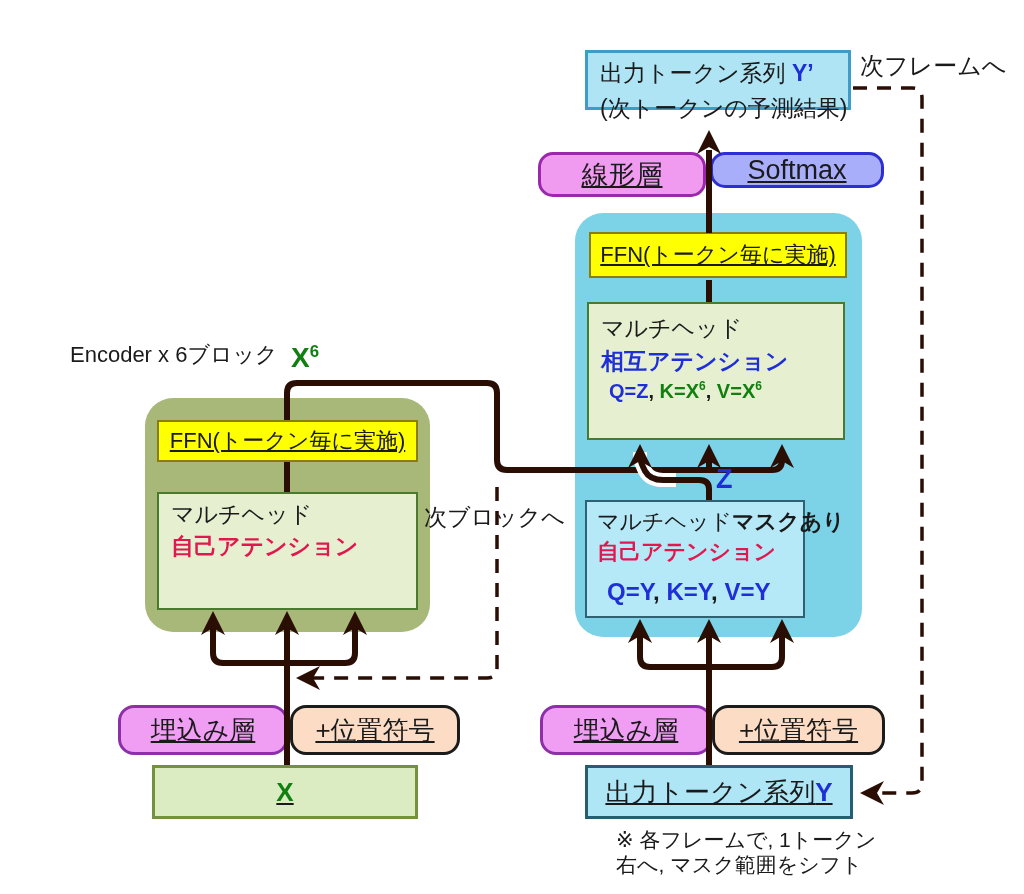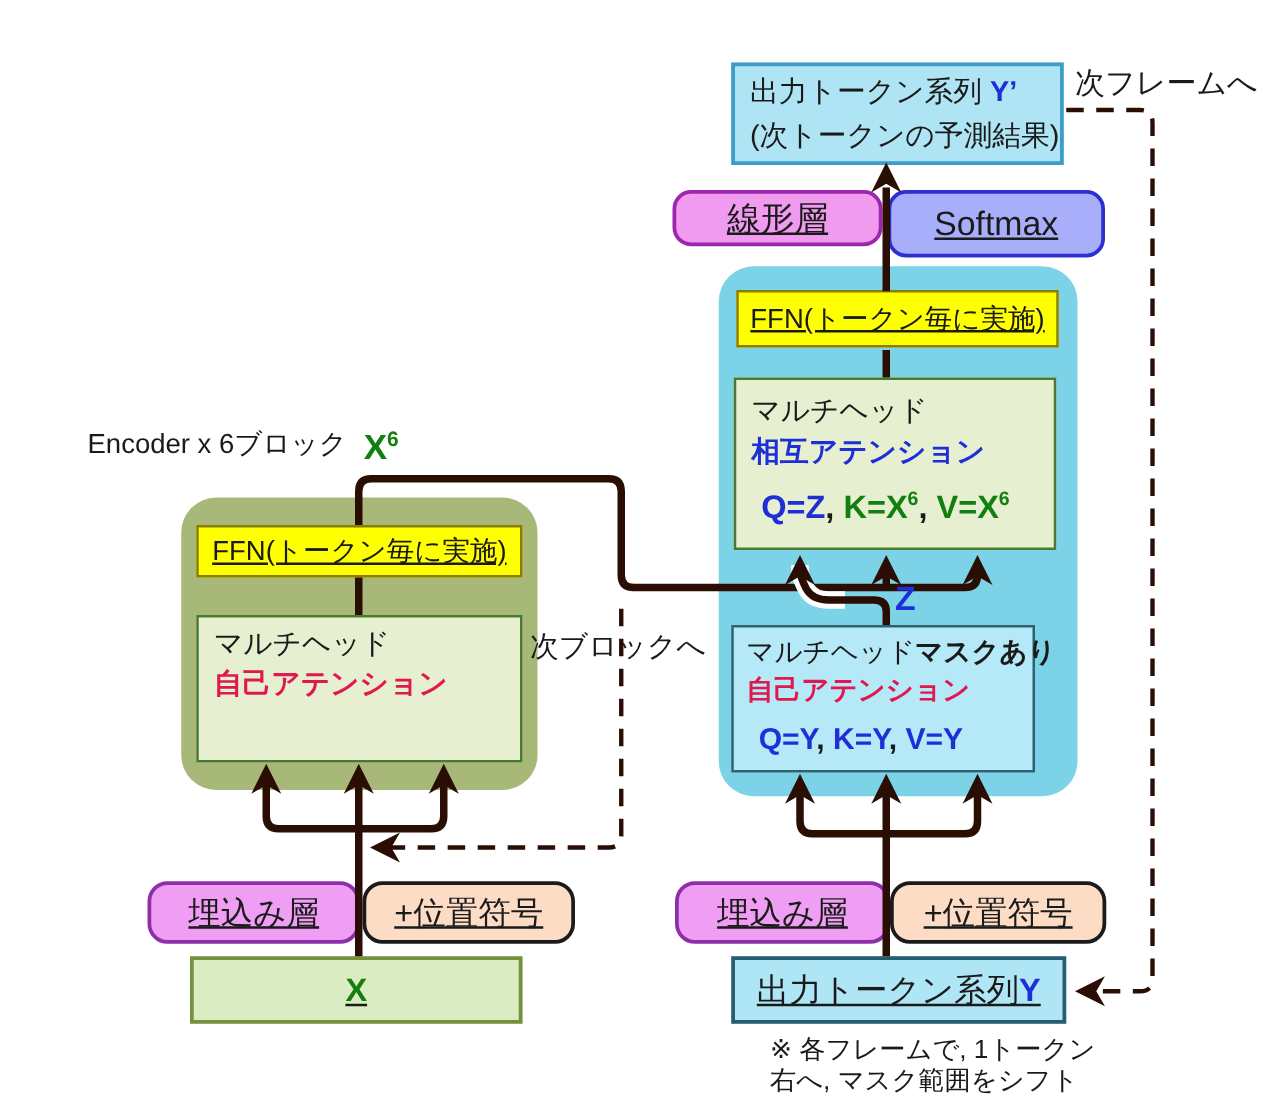--- a/index.html
+++ b/index.html
@@ -12,37 +12,37 @@
   .b{font-weight:bold;}
   .green{color:#118011;}
   .blue{color:#1f2fd8;}
   .red{color:#e0184e;}
   .dark{color:#1a1a1a;}
   .nowrap{white-space:nowrap;}
   sup{font-size:0.60em;}
   svg{position:absolute;left:0;top:0;z-index:2;}
 
   
-  .yprime{left:585px;top:50px;width:266px;height:82px;background:#aee4f4;border:3px solid #3d9dc8;
+  .yprime{left:585px;top:50px;width:266px;height:60px;background:#aee4f4;border:3px solid #3d9dc8;
           font-size:23px;line-height:1.52;padding:3px 0 0 12px;}
   .nextframe{left:860px;top:50px;font-size:24px;}
   .linear{left:538px;top:152px;width:168px;height:45px;background:#f09bf0;border:3px solid #9b27ad;
           border-radius:15px;font-size:27px;}
-  .softmax{left:710px;top:152px;width:174px;height:54px;background:#a9aefa;border:3px solid #2e2fd0;
+  .softmax{left:710px;top:152px;width:174px;height:36px;background:#a9aefa;border:3px solid #2e2fd0;
           border-radius:15px;font-size:27px;}
 
   
   .declabel{left:374px;top:228px;font-size:22px;}
   .deccontainer{left:575px;top:213px;width:287px;height:424px;background:#7cd3e8;}
   .decffn{left:589px;top:232px;width:258px;height:46px;background:#feff00;border:2.5px solid #8a7d0a;font-size:22px;}
   .crossattn{left:587px;top:302px;width:258px;height:138px;background:#e6efd0;border:2.5px solid #4a7a2e;
              font-size:23px;line-height:1.42;padding:8px 0 0 12px;}
-  .crossattn .qkv{margin-top:10px;font-size:26px;padding-left:8px;}
+  .crossattn .qkv{font-size:20px;padding-left:8px;}
   .zlabel{left:716px;top:464px;font-size:27px;}
-  .maskedattn{left:585px;top:500px;width:243px;height:118px;background:#b5e9f8;border:2.5px solid #2f6173;
+  .maskedattn{left:585px;top:500px;width:220px;height:118px;background:#b5e9f8;border:2.5px solid #2f6173;
              font-size:22px;line-height:1.38;padding:5px 0 0 10px;}
   .maskedattn .qkv{margin-top:7px;font-size:24px;padding-left:10px;}
   .nextblock{left:424px;top:502px;font-size:23px;}
 
   
   .enclabel{left:70px;top:340px;font-size:22px;}
   .x6label{left:291px;top:342px;font-size:28px;}
   .enccontainer{left:145px;top:398px;width:285px;height:234px;background:#a8b878;}
   .encffn{left:157px;top:420px;width:261px;height:42px;background:#feff00;border:2.5px solid #8a7d0a;font-size:22px;}
   .encattn{left:157px;top:492px;width:261px;height:118px;background:#e6efd0;border:2.5px solid #4a7a2e;

